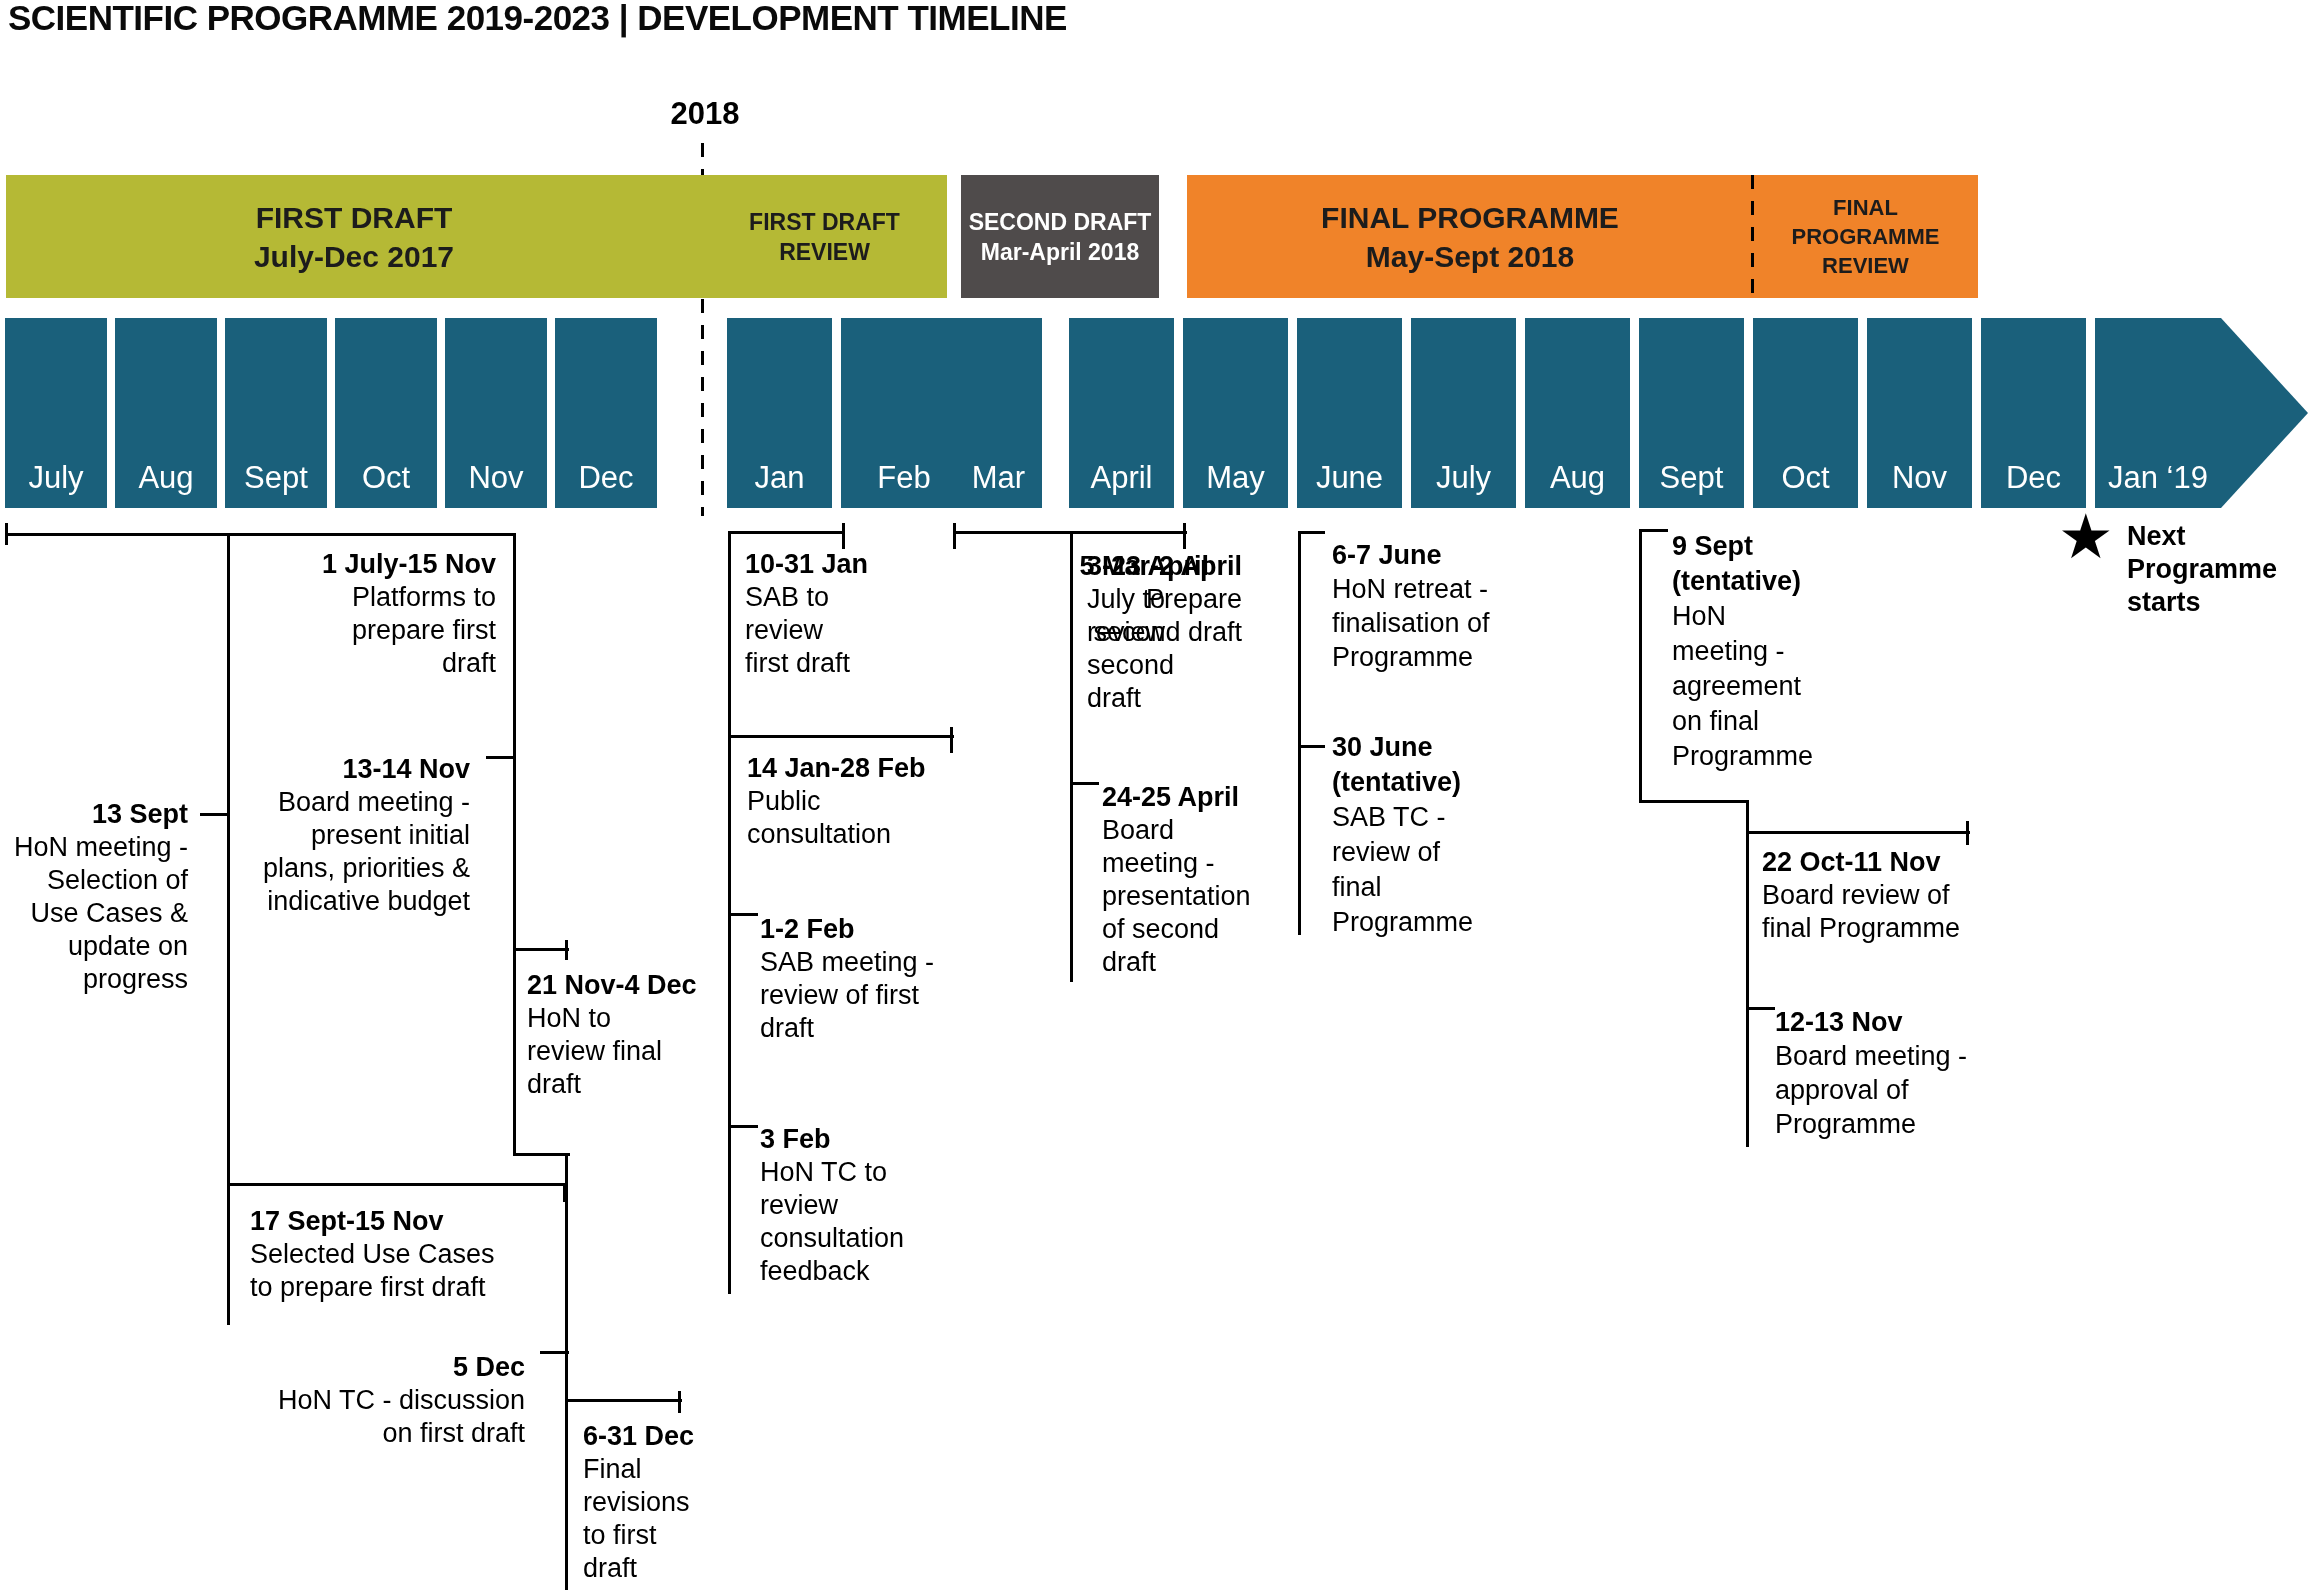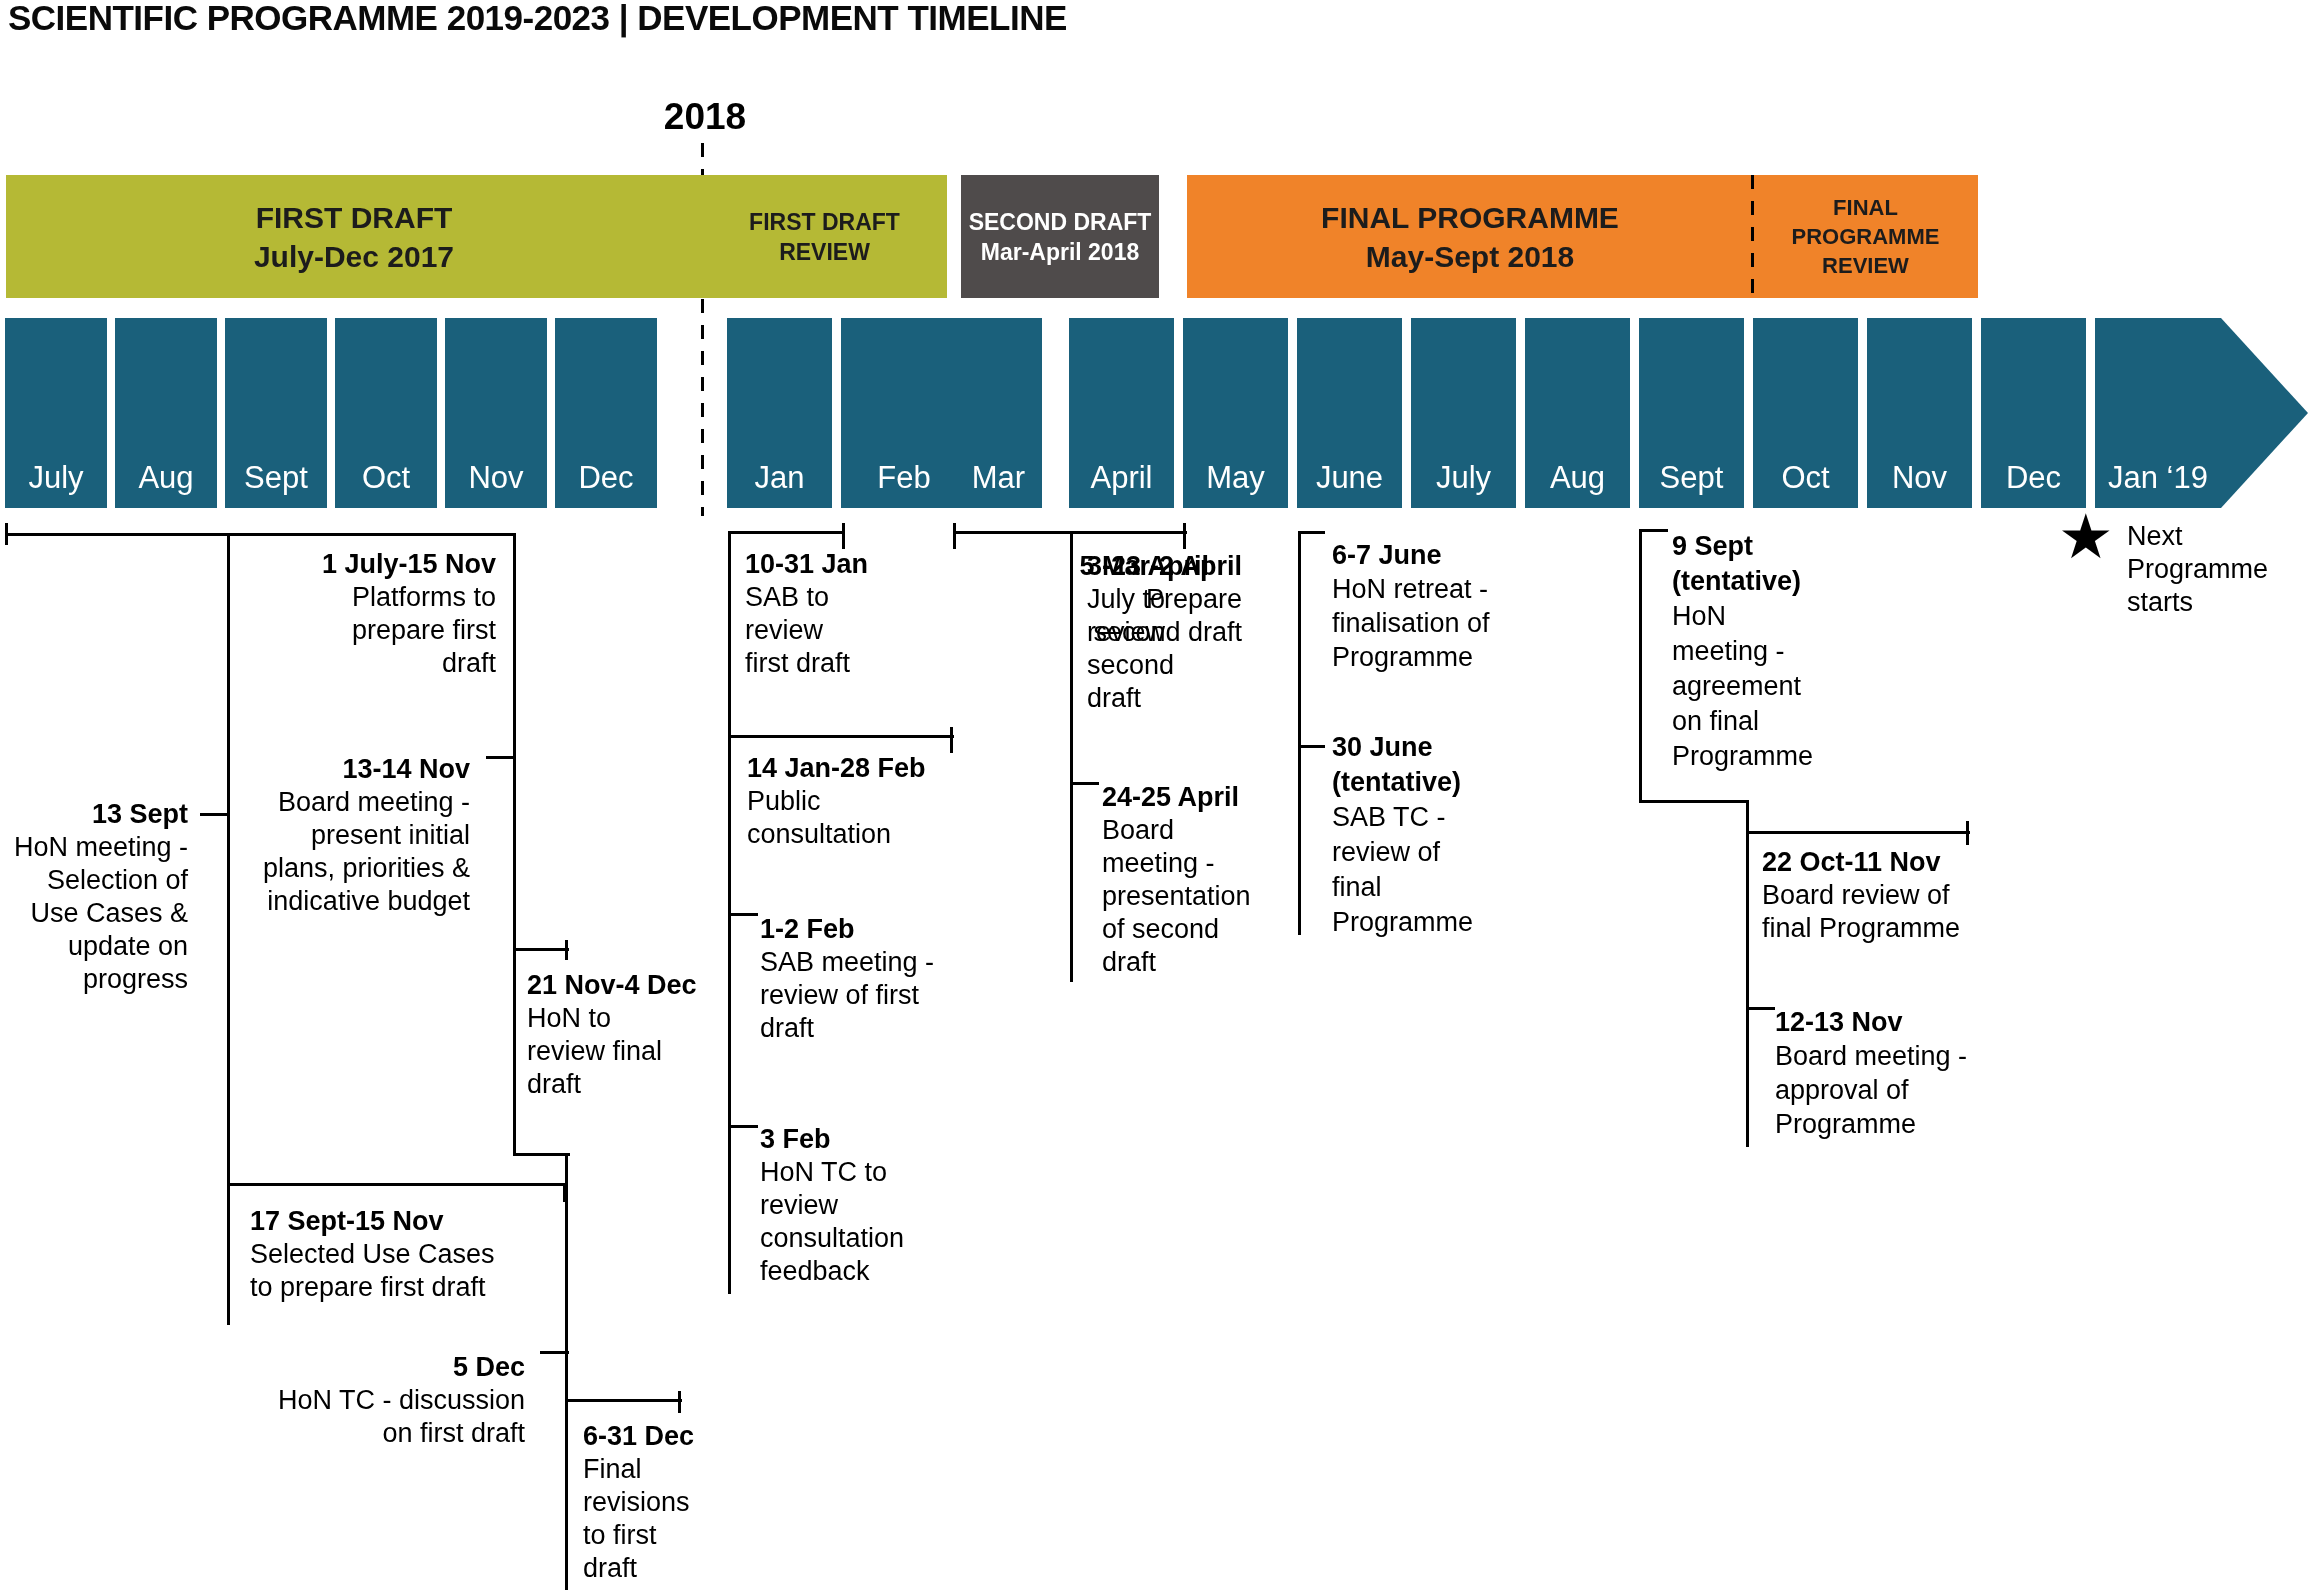--- a/index.html
+++ b/index.html
@@ -7,21 +7,21 @@
     position:relative;width:2308px;height:1590px;background:#ffffff;
     font-family:"Liberation Sans",sans-serif;color:#000;overflow:hidden;
   }
   .abs{position:absolute;}
   #page-title{
     left:8px;top:-2px;font-size:35px;font-weight:bold;letter-spacing:-0.5px;color:#0a0a0a;
     white-space:nowrap;
   }
   #year-marker{
     left:705px;top:96px;transform:translateX(-50%);
-    font-size:37px;font-weight:bold;
+    font-size:31px;font-weight:bold;
   }
   .dashline{
     width:3px;
     background:repeating-linear-gradient(to bottom,#000 0 14px,transparent 14px 26px);
   }
   .phasebar{top:175px;height:123px;}
   .phaselabel{
     top:175px;height:123px;display:flex;flex-direction:column;align-items:center;justify-content:center;
     text-align:center;color:#1c1c1c;
   }
@@ -38,21 +38,21 @@
     left:2221px;top:318px;width:0;height:0;
     border-top:95px solid transparent;border-bottom:95px solid transparent;
     border-left:87px solid #1a607b;
   }
   .ln{background:#000;}
   .mb{font-size:27px;line-height:33px;white-space:nowrap;}
   .mb .bold{font-weight:bold;}
   #star-icon{
     left:2058px;top:506px;font-size:62px;line-height:62px;color:#000;
   }
-  #star-label{left:2127px;top:520px;font-size:27px;line-height:33px;font-weight:normal;}
+  #star-label{left:2127px;top:520px;font-size:27px;line-height:33px;font-weight:bold;}
 </style>
 </head>
 <body>
 
 <div id="canvas">
 
   <div id="page-title" class="abs">SCIENTIFIC PROGRAMME 2019-2023 | DEVELOPMENT TIMELINE</div>
 
   <div id="year-marker" class="abs">2018</div>
   <div class="abs dashline" style="left:701px;top:143px;height:373px;"></div>

